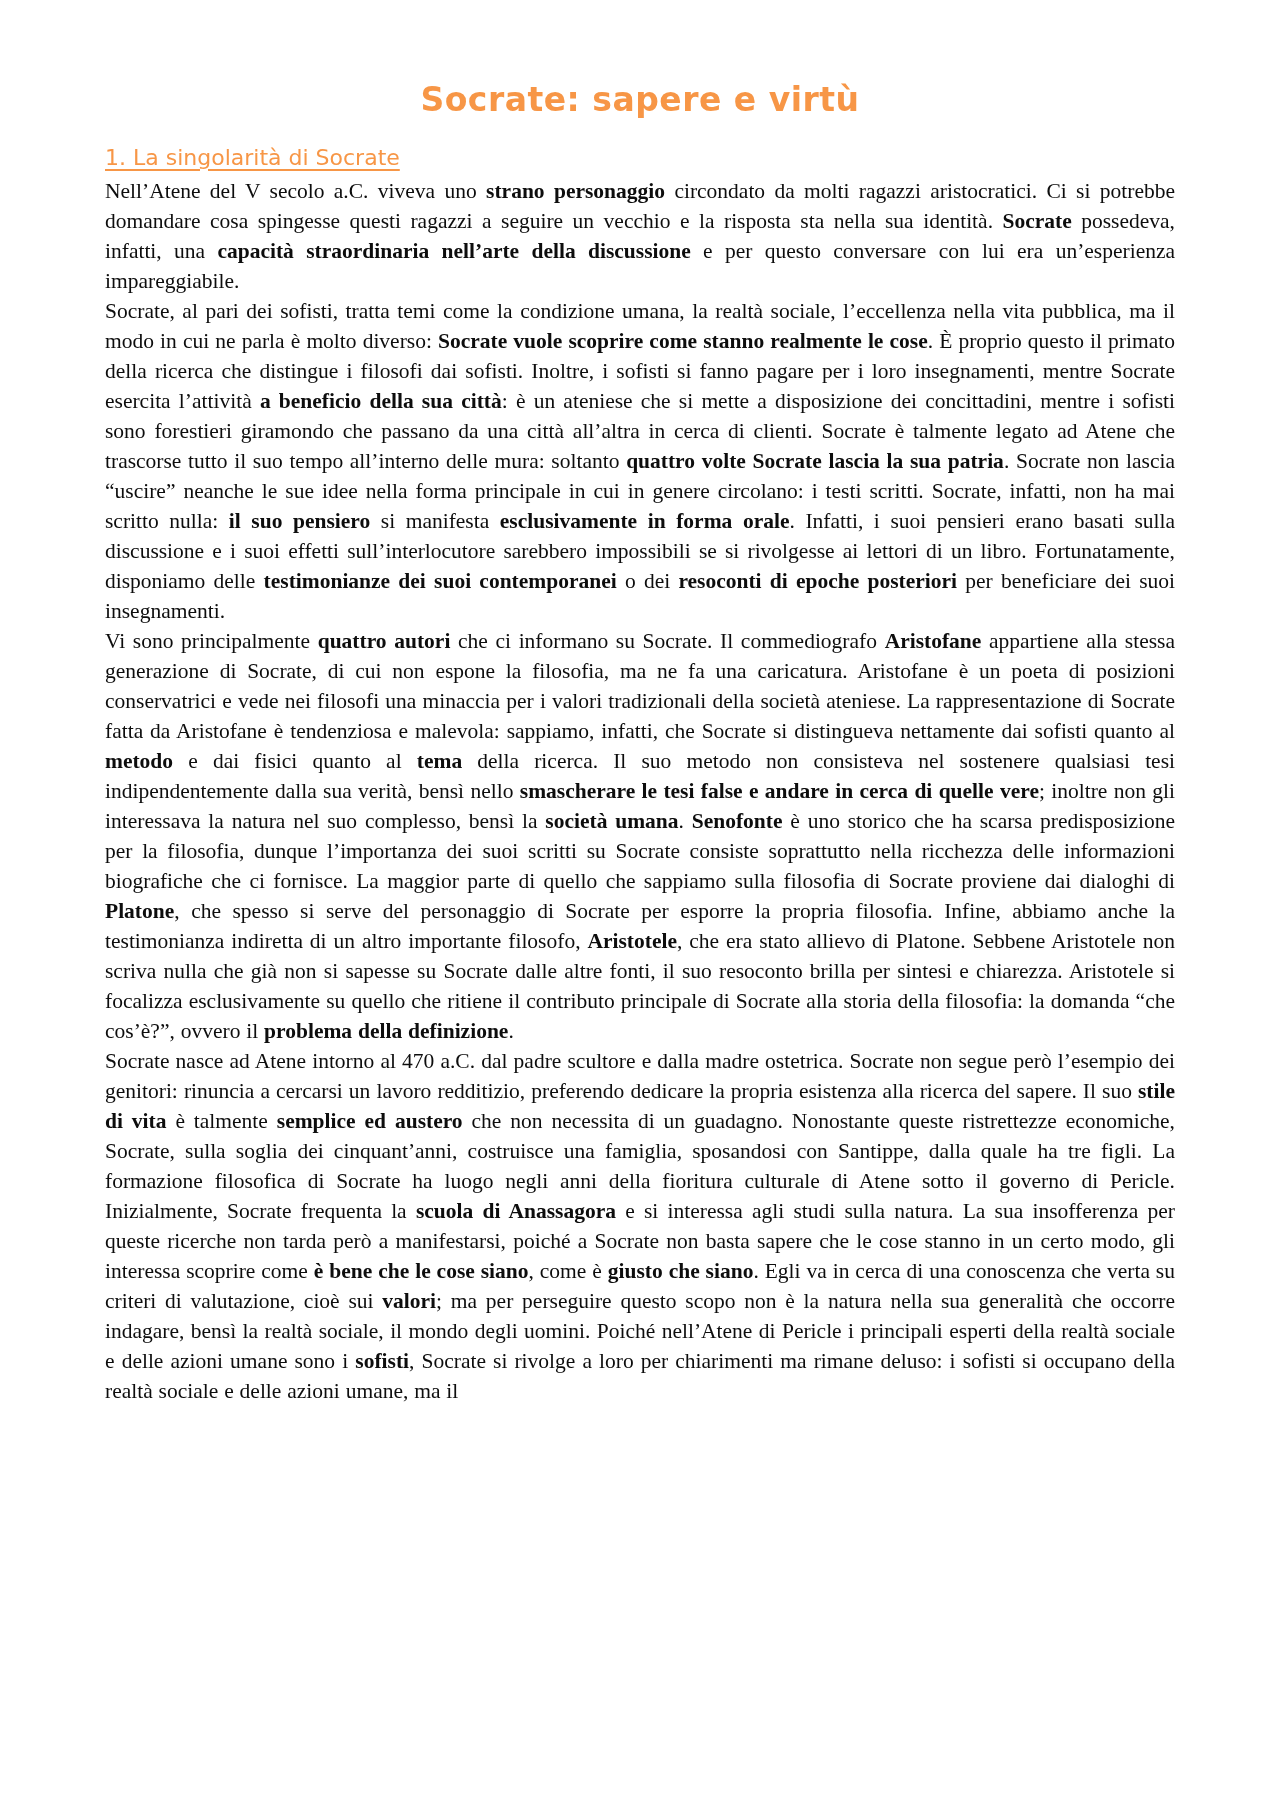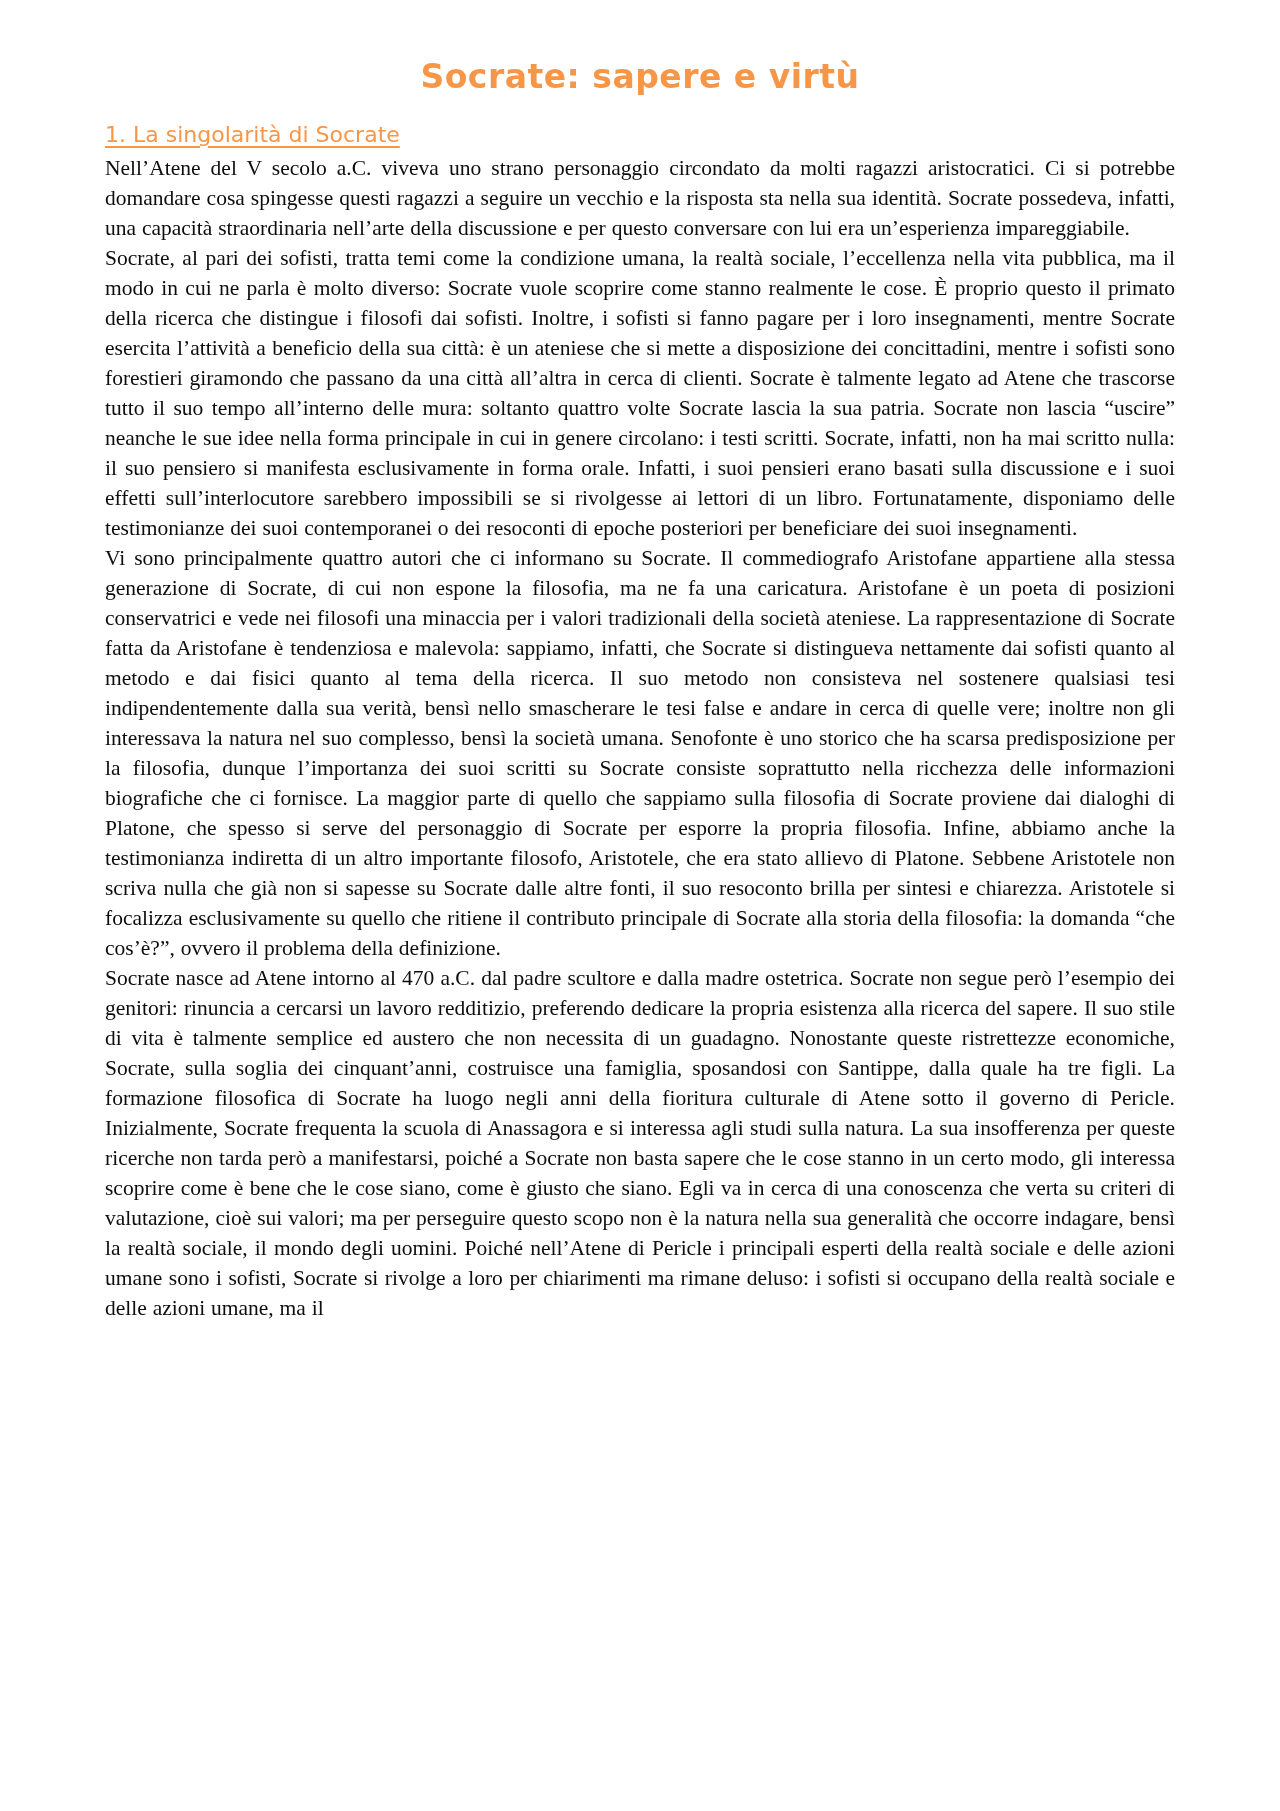--- a/index.html
+++ b/index.html
@@ -12,21 +12,21 @@
   }
   .page {
     position: relative;
     width: 1280px;
     height: 1811px;
     margin: 0 auto;
     background: #ffffff;
     overflow: hidden;
   }
   .content {
-    padding: 58px 105px 0 105px; 
+    padding: 81px 105px 0 105px; 
   }
   .doc-title {
     margin: 0 0 26px 0;
     text-align: center;
     color: var(--accent);
     font-family: "DejaVu Sans", "Liberation Sans", sans-serif;
     font-weight: bold;
     font-size: 33px;
     line-height: 1.15;
     letter-spacing: 0.5px;
@@ -45,21 +45,21 @@
   .paragraphs p {
     margin: 0;
     text-align: justify;
     color: var(--ink);
     font-family: "Liberation Serif", "DejaVu Serif", serif;
     font-size: 21.5px;
     line-height: 30px;
     word-spacing: 0.5px;
   }
   .paragraphs p b {
-    font-weight: normal;
+    font-weight: bold;
   }
 </style>
 </head>
 <body>
 
 <div class="page">
   <div class="content">
     <h1 class="doc-title">Socrate: sapere e virtù</h1>
     <h2 class="section-heading">1. La singolarità di Socrate</h2>
     <div class="paragraphs">

